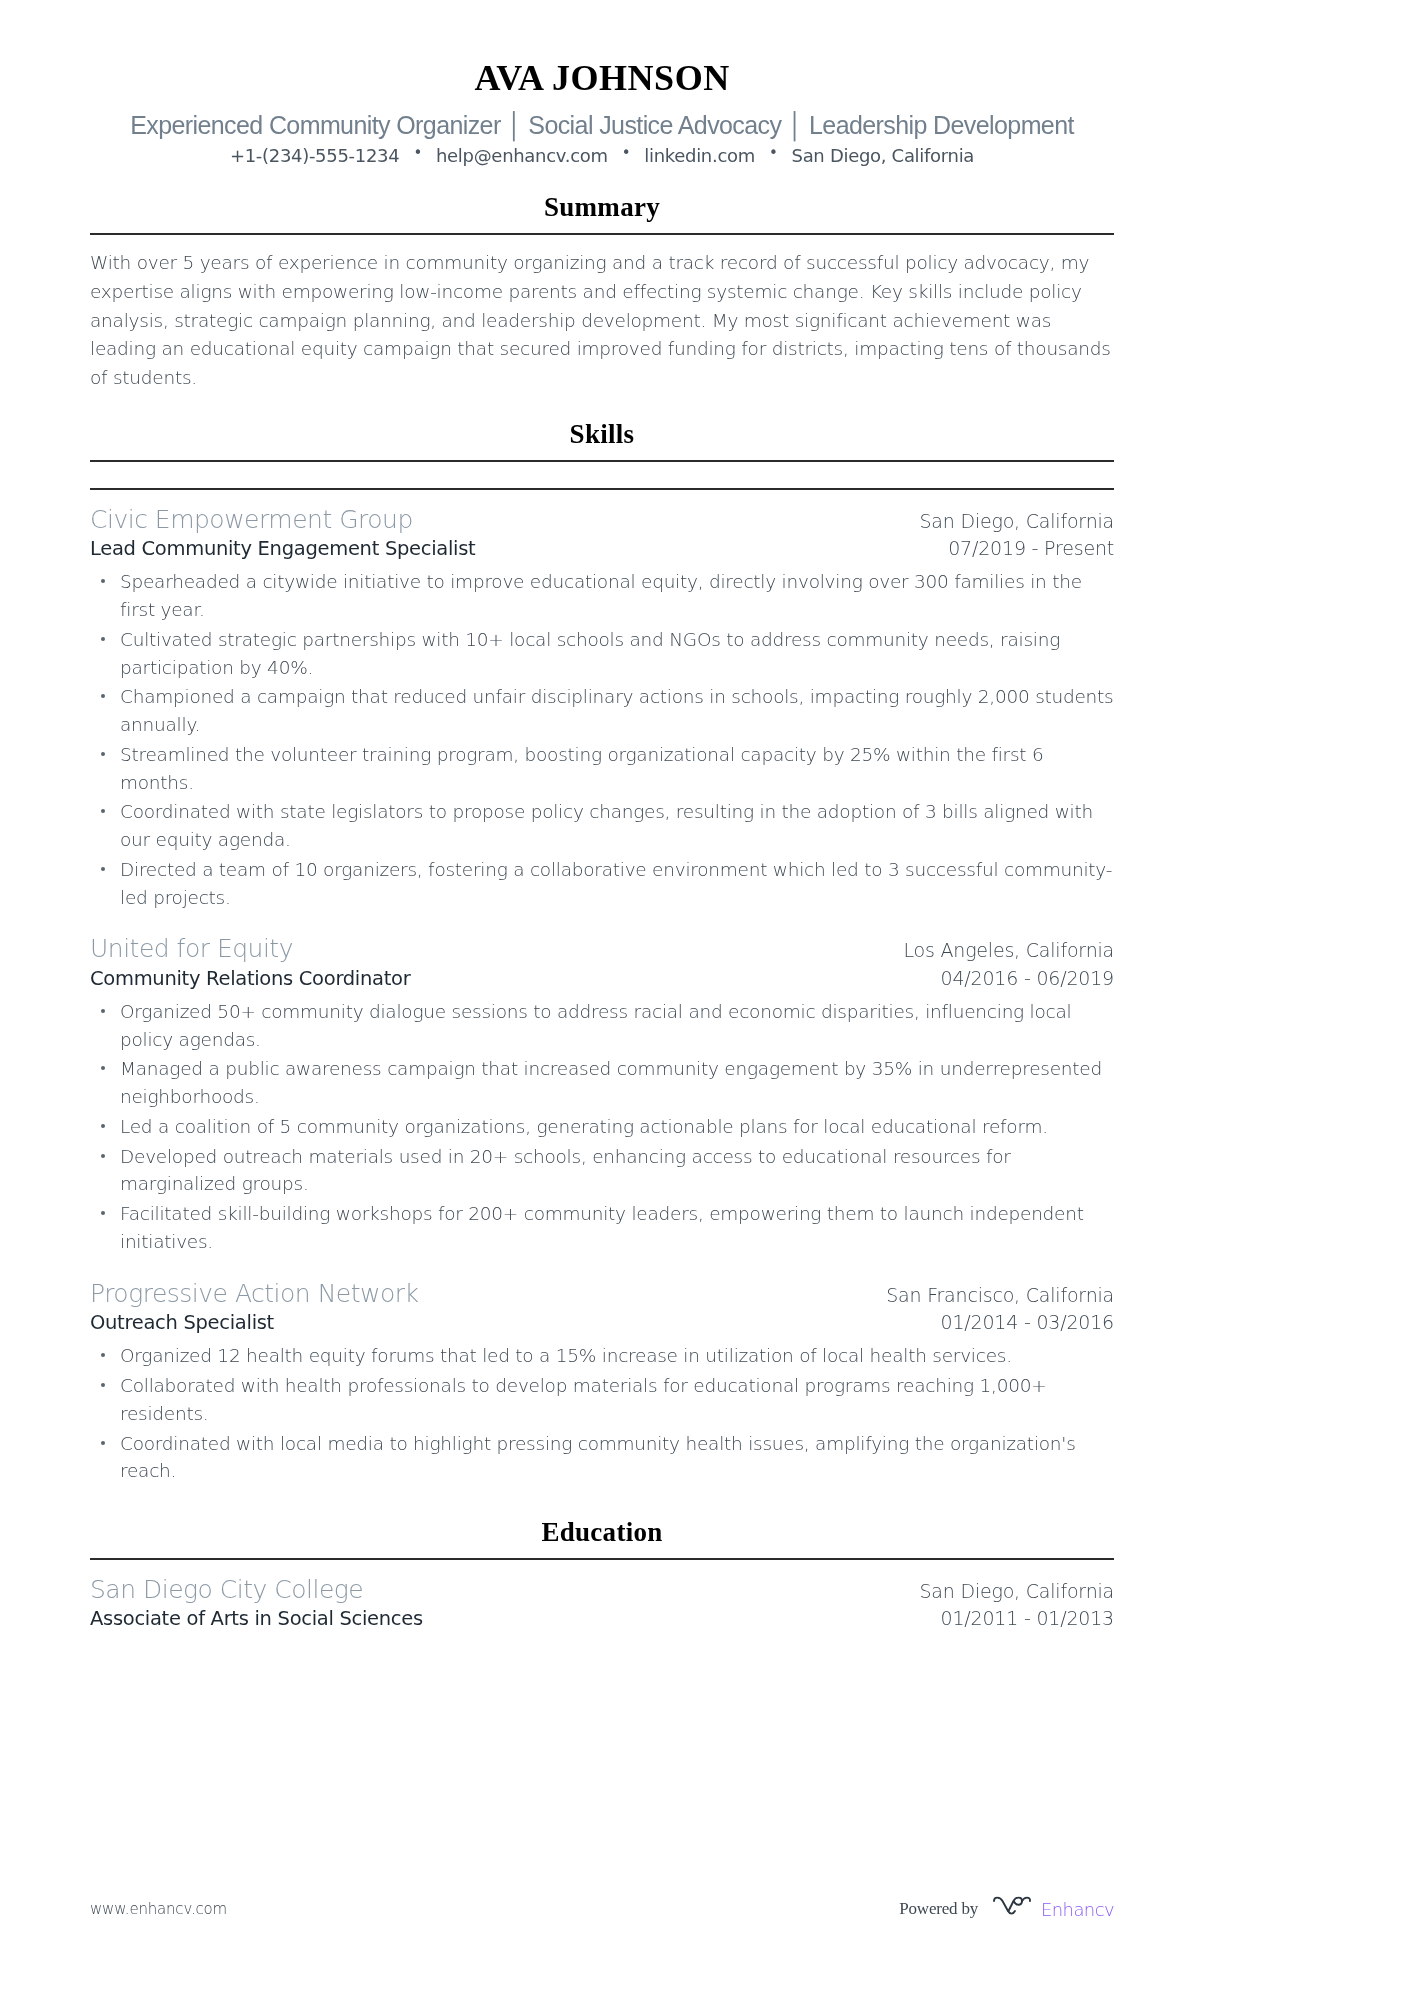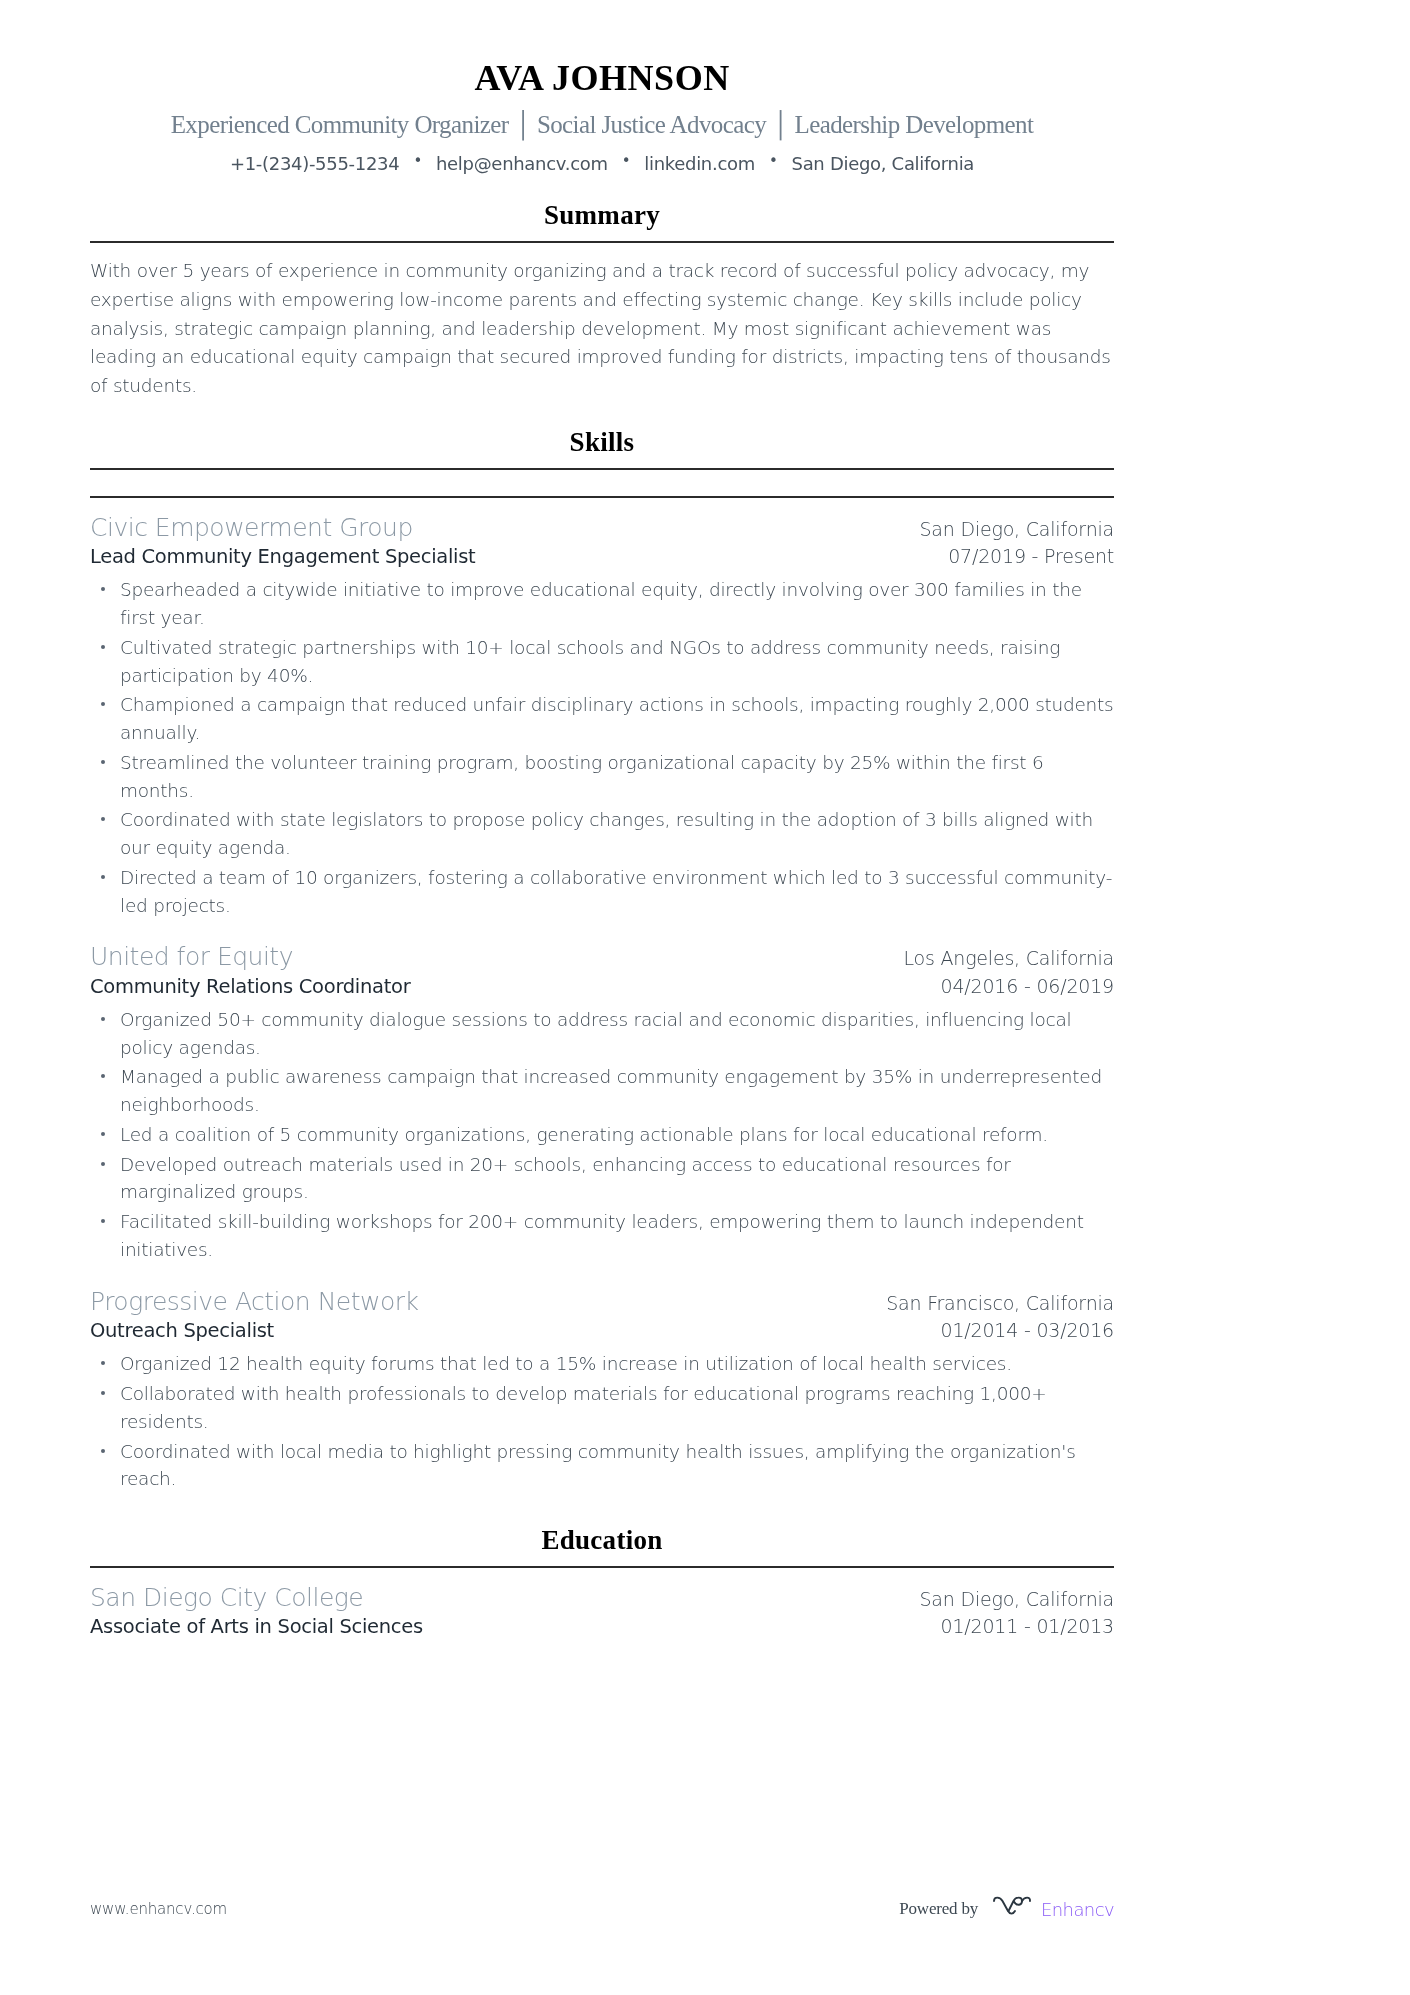--- a/index.html
+++ b/index.html
@@ -30,34 +30,34 @@
   .name {
     font-family: "Liberation Serif", serif;
     font-weight: bold;
     font-size: 36px;
     letter-spacing: 0.5px;
     color: #000000;
     line-height: 1.15;
     margin: 0 0 10px 0;
   }
   .tagline {
-    font-family: Liberation Serif, serif;
+    font-family: Liberation Sans, sans-serif;
     font-size: 25px;
     color: #72808e;
     line-height: 1.28;
     letter-spacing: -0.6px;
     margin: 0 auto;
     max-width: 1090px;
     font-weight: 300;
   }
   .contact {
     font-family: "DejaVu Sans", sans-serif;
     font-size: 18px;
     color: #4a5560;
-    margin-top: 12px;
+    margin-top: 4px;
     letter-spacing: -0.3px;
     display: flex;
     justify-content: center;
     align-items: center;
     gap: 0;
     flex-wrap: wrap;
   }
   .contact .sep {
     display: inline-block;
     margin: 0 14px;

